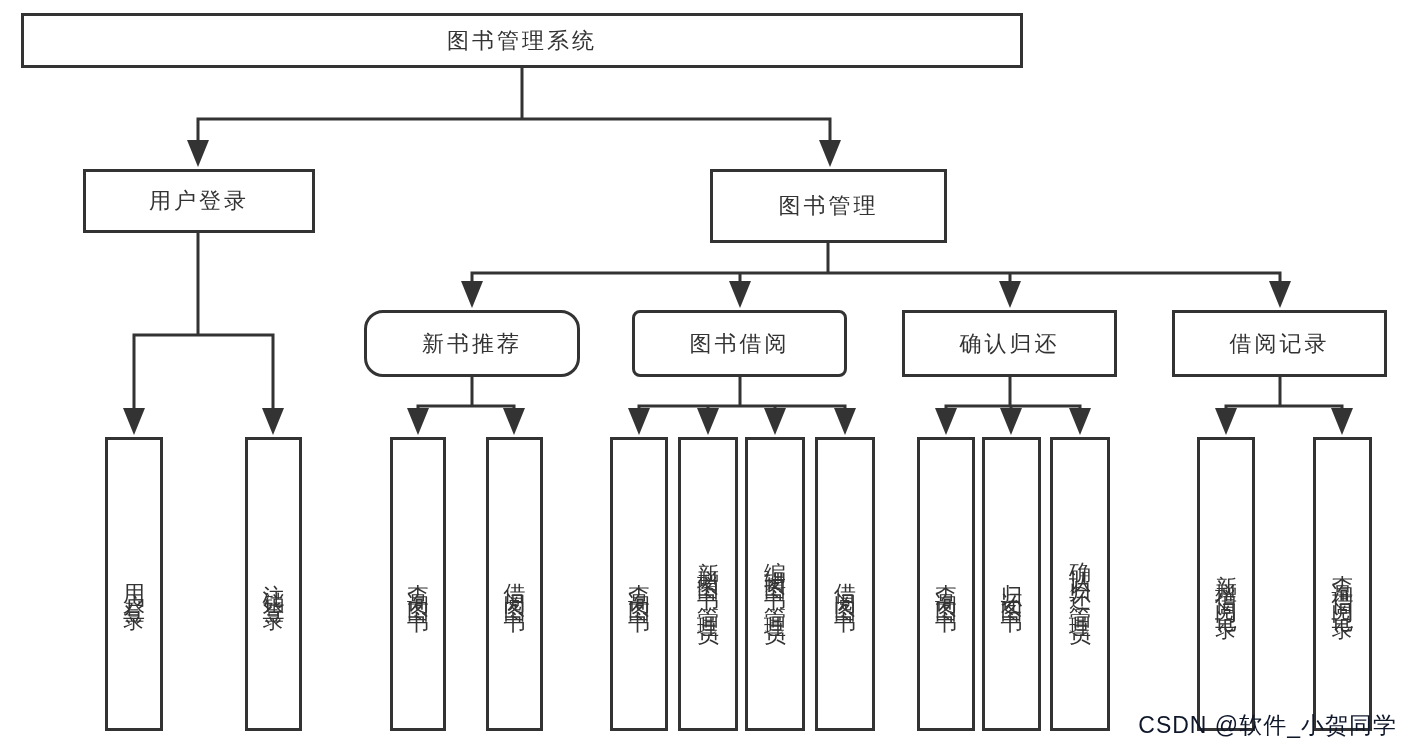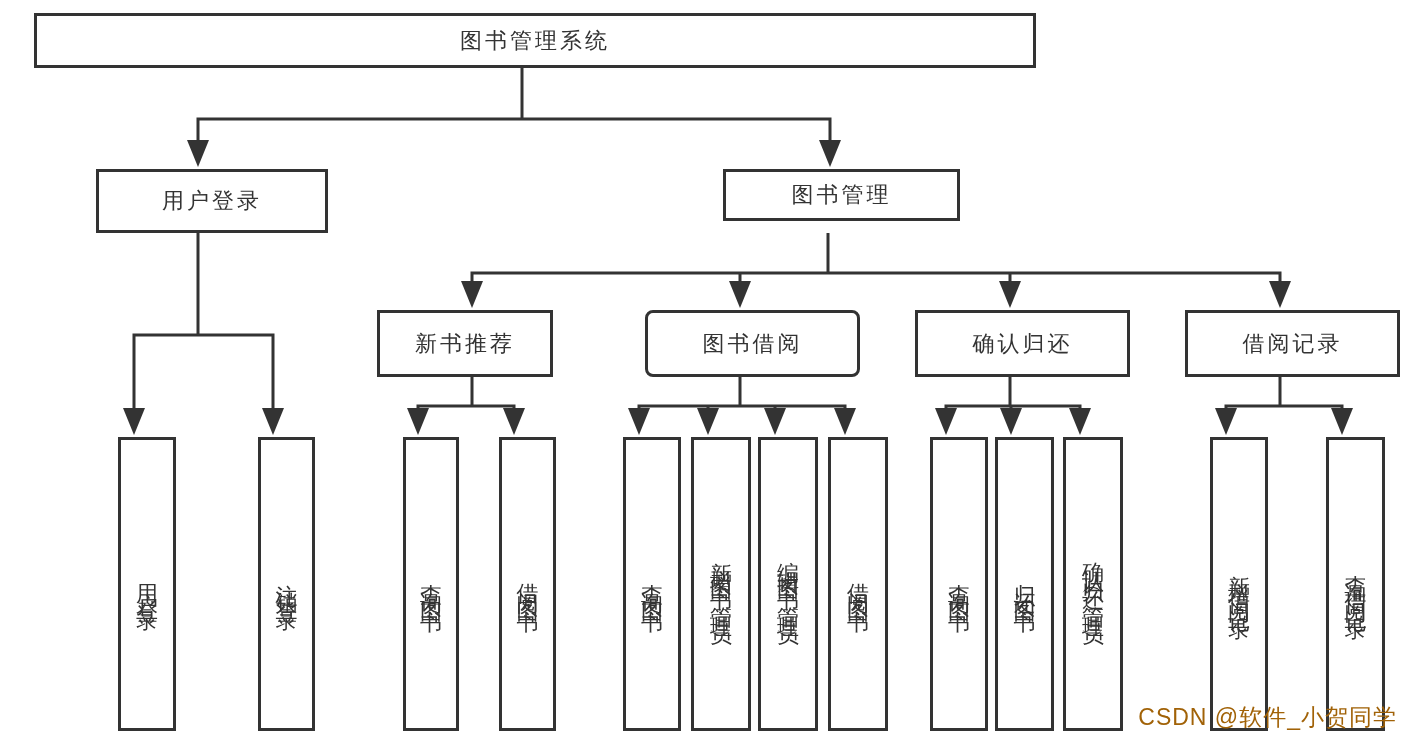--- a/index.html
+++ b/index.html
@@ -20,44 +20,43 @@
   .box {
     position: absolute;
     box-sizing: border-box;
     border: 3px solid #333333;
     background: #ffffff;
     display: flex;
     align-items: center;
     justify-content: center;
     color: #333333;
     z-index: 2;
-    margin-left: 13px;
   }
   .h-label {
     font-size: 22px;
     letter-spacing: 3px;
     white-space: nowrap;
     color: #333333;
   }
   .v-label {
     writing-mode: vertical-lr;
     text-orientation: mixed;
     font-size: 22px;
     letter-spacing: 9px;
     color: #333333;
     white-space: nowrap;
   }
   
   .n-root        { left: 21px;  top: 13px;  width: 1002px; height: 55px; }
   
   .n-login       { left: 83px;  top: 169px; width: 232px; height: 64px; }
-  .n-mgmt        { left: 710px; top: 169px; width: 237px; height: 52px; }
+  .n-mgmt        { left: 710px; top: 169px; width: 237px; height: 74px; }
   
   .lvl3          { top: 310px; height: 67px; }
-  .n-newbook     { left: 364px;  width: 176px; }
+  .n-newbook     { left: 364px;  width: 216px; border-radius: 19px; }
   .n-borrowing   { left: 632px;  width: 215px; border-radius: 8px; }
   .n-current     { left: 902px;  width: 215px; }
   .n-records     { left: 1172px; width: 215px; }
   
   .leaf          { top: 437px; height: 294px; }
   .lf-1  { left: 105px;  width: 58px; }
   .lf-2  { left: 245px;  width: 57px; }
   .lf-3  { left: 390px;  width: 56px; }
   .lf-4  { left: 486px;  width: 57px; }
   .lf-5  { left: 610px;  width: 58px; }
@@ -65,23 +64,23 @@
   .lf-7  { left: 745px;  width: 60px; }
   .lf-8  { left: 815px;  width: 60px; }
   .lf-9  { left: 917px;  width: 58px; }
   .lf-10 { left: 982px;  width: 59px; }
   .lf-11 { left: 1050px; width: 60px; }
   .lf-12 { left: 1197px; width: 58px; }
   .lf-13 { left: 1313px; width: 59px; }
   #watermark {
     position: absolute;
     right: 8px;
-    bottom: 14px;
+    bottom: 6px;
     font-size: 23px;
-    color: #a16207;
+    color: #0f172a;
     letter-spacing: 1px;
     z-index: 3;
     white-space: nowrap;
   }
 </style>
 </head>
 <body>
 
 <div id="canvas">
 

